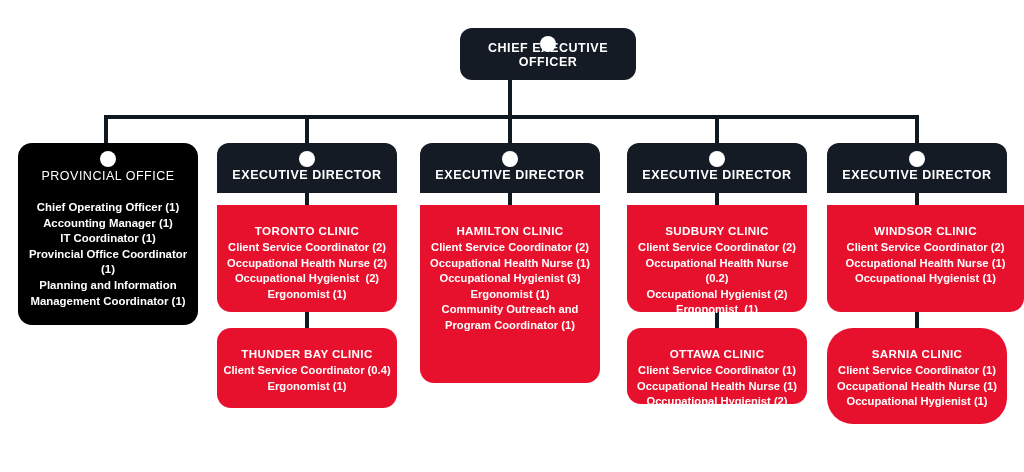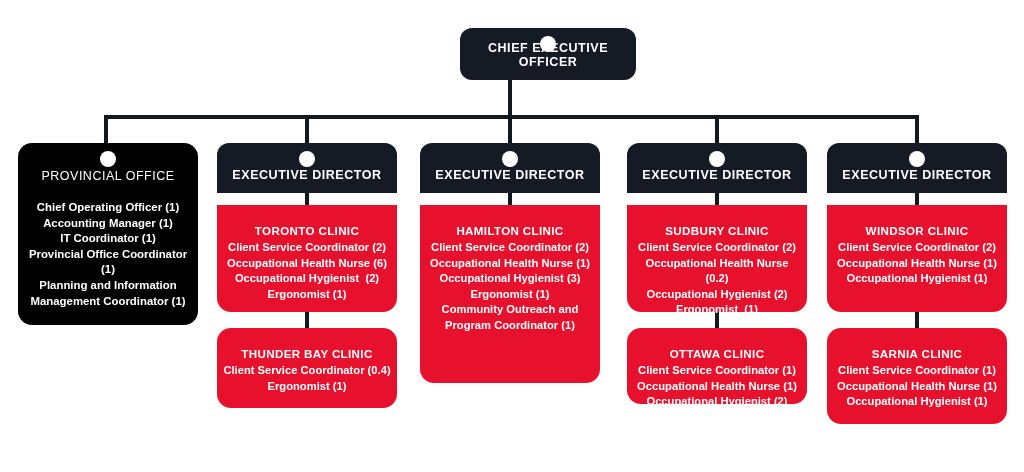--- a/index.html
+++ b/index.html
@@ -148,21 +148,21 @@
 Management Coordinator (1)</div>
   </div>
 
   <div class="node header-node" style="left:217px; top:143px; width:180px; height:50px;">
     <div class="knob" style="top:8px;"></div>
     <div class="node-title">EXECUTIVE DIRECTOR</div>
   </div>
   <div class="node clinic-node rounded-bottom" style="left:217px; top:205px; width:180px; height:107px;">
     <div class="node-title">TORONTO CLINIC</div>
     <div class="role">Client Service Coordinator (2)</div>
-    <div class="role">Occupational Health Nurse (6)</div>
+    <div class="role">Occupational Health Nurse (2)</div>
     <div class="role">Occupational Hygienist  (2)</div>
     <div class="role">Ergonomist (1)</div>
   </div>
   <div class="node clinic-node rounded-all" style="left:217px; top:328px; width:180px; height:80px;">
     <div class="node-title">THUNDER BAY CLINIC</div>
     <div class="role">Client Service Coordinator (0.4)</div>
     <div class="role">Ergonomist (1)</div>
   </div>
 
   <div class="node header-node" style="left:420px; top:143px; width:180px; height:50px;">
@@ -194,26 +194,26 @@
     <div class="node-title">OTTAWA CLINIC</div>
     <div class="role">Client Service Coordinator (1)</div>
     <div class="role">Occupational Health Nurse (1)</div>
     <div class="role">Occupational Hygienist (2)</div>
   </div>
 
   <div class="node header-node" style="left:827px; top:143px; width:180px; height:50px;">
     <div class="knob" style="top:8px;"></div>
     <div class="node-title">EXECUTIVE DIRECTOR</div>
   </div>
-  <div class="node clinic-node rounded-bottom" style="left:827px; top:205px; width:180px; height:107px;">
+  <div class="node clinic-node rounded-bottom" style="left:827px; top:205px; width:197px; height:107px;">
     <div class="node-title">WINDSOR CLINIC</div>
     <div class="role">Client Service Coordinator (2)</div>
     <div class="role">Occupational Health Nurse (1)</div>
     <div class="role">Occupational Hygienist (1)</div>
   </div>
-  <div class="node clinic-node rounded-all" style="left:827px; top:328px; width:180px; height:96px;">
+  <div class="node clinic-node rounded-all" style="left:827px; top:328px; width:180px; height:96px;border-radius:26px;">
     <div class="node-title">SARNIA CLINIC</div>
     <div class="role">Client Service Coordinator (1)</div>
     <div class="role">Occupational Health Nurse (1)</div>
     <div class="role">Occupational Hygienist (1)</div>
   </div>
 
 </div>
 
 </body></html>

